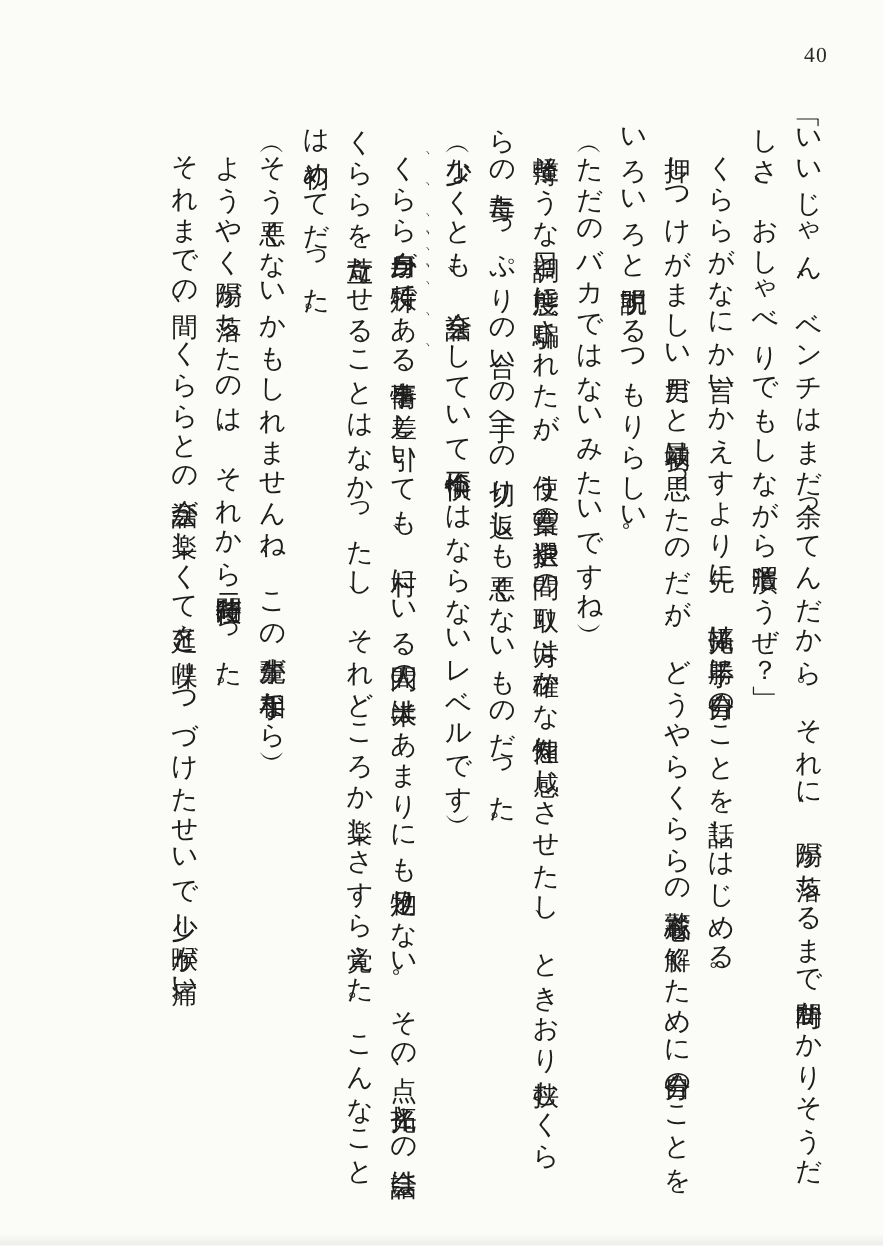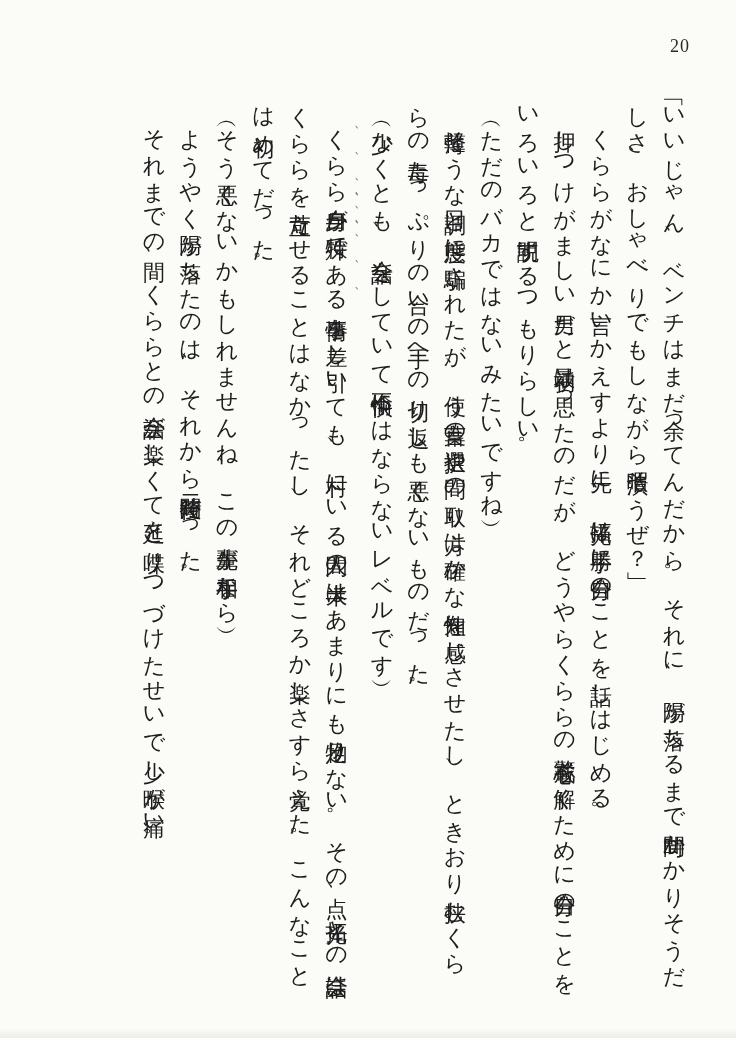--- a/index.html
+++ b/index.html
@@ -58,21 +58,21 @@
     -webkit-text-emphasis: filled sesame #1d1d1d;
     text-emphasis: filled sesame #1d1d1d;
     -webkit-text-emphasis-position: over right;
     text-emphasis-position: over right;
   }
 </style>
 </head>
 <body>
 
 <div class="page">
-  <div class="page-number">20</div>
+  <div class="page-number">40</div>
   <div class="text-area">
       <p><span>「いいじゃん、ベンチはまだ余ってんだから。それに、陽が落ちるまで時間かかりそうだしさ、おしゃべりでもしながら暇潰そうぜ？」</span></p>
       <p class="indent"><span>くららがなにか言いかえすより先に、拓光は勝手に自分のことを話しはじめる。</span></p>
       <p class="indent"><span>押しつけがましい男だと最初は思ったのだが、どうやらくららの警戒心を解くために自分のことをいろいろと説明するつもりらしい。</span></p>
       <p class="indent"><span>（ただのバカではないみたいですね）</span></p>
       <p class="indent"><span>軽薄そうな口調と態度に騙されたが、使う言葉の選択や間の取り方は確かな知性を感じさせたし、ときおり挟むくららの毒たっぷりの合いの手への切り返しも悪くないものだった。</span></p>
       <p class="indent"><span>（少なくとも、会話をしていて不愉快にはならないレベルです）</span></p>
       <p class="indent"><span class="emphasis">くらら自身が特殊である</span><span>事情を差し引いても、村にいる人間の大半はあまりにも物足りない。その点、拓光との会話はくららを苛立たせることはなかったし、それどころか楽しさすら覚えた。こんなことは初めてだった。</span></p>
       <p class="indent"><span>（そう悪くないかもしれませんね、この先輩が相手なら）</span></p>
       <p class="indent"><span>ようやく陽が落ちたのは、それから二時間後だった。</span></p>

